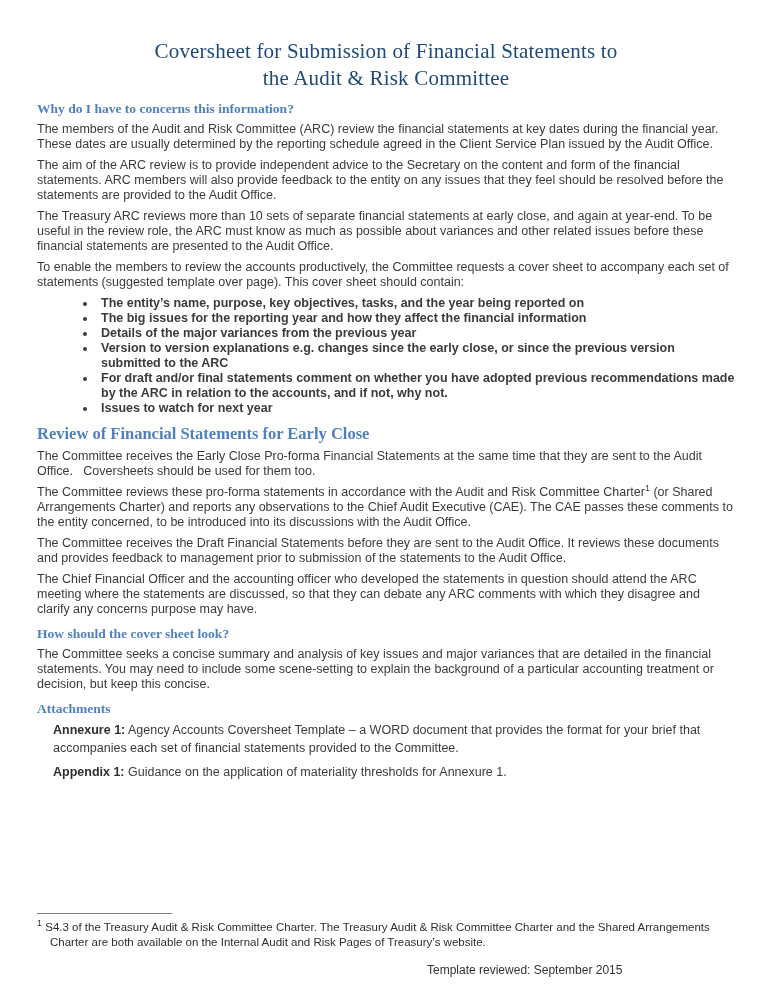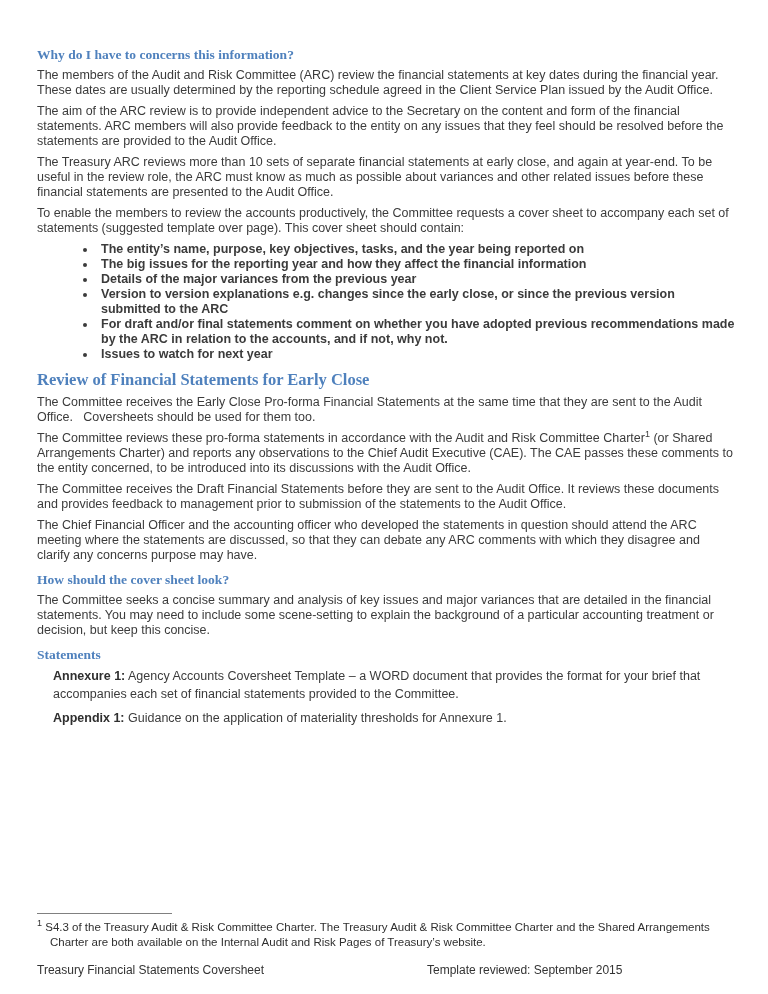--- a/index.html
+++ b/index.html
@@ -97,20 +97,24 @@
     font-size: 12px;
     color: #333333;
   }
 </style>
 </head>
 <body>
 
 <div class="page">
   <div class="content">
 
+    <div class="doc-title">
+      <div>Coversheet for Submission of Financial Statements to</div>
+      <div>the Audit &amp; Risk Committee</div>
+    </div>
 
     <div class="h-small">Why do I have to concerns this information?</div>
     <p class="body">The members of the Audit and Risk Committee (ARC) review the financial statements at key dates during the financial year. These dates are usually determined by the reporting schedule agreed in the Client Service Plan issued by the Audit Office.</p>
     <p class="body">The aim of the ARC review is to provide independent advice to the Secretary on the content and form of the financial statements. ARC members will also provide feedback to the entity on any issues that they feel should be resolved before the statements are provided to the Audit Office.</p>
     <p class="body">The Treasury ARC reviews more than 10 sets of separate financial statements at early close, and again at year-end. To be useful in the review role, the ARC must know as much as possible about variances and other related issues before these financial statements are presented to the Audit Office.</p>
     <p class="body">To enable the members to review the accounts productively, the Committee requests a cover sheet to accompany each set of statements (suggested template over page). This cover sheet should contain:</p>
 
     <ul class="bullets">
       <li>The entity’s name, purpose, key objectives, tasks, and the year being reported on</li>
       <li>The big issues for the reporting year and how they affect the financial information</li>
@@ -123,24 +127,23 @@
     <div class="h-large">Review of Financial Statements for Early Close</div>
     <p class="body keep-spaces">The Committee receives the Early Close Pro-forma Financial Statements at the same time that they are sent to the Audit Office.   Coversheets should be used for them too.</p>
     <p class="body"><span>The Committee reviews these pro-forma statements in accordance with the Audit and Risk Committee Charter</span><sup class="fn-ref">1</sup><span> (or Shared Arrangements Charter) and reports any observations to the Chief Audit Executive (CAE). The CAE passes these comments to the entity concerned, to be introduced into its discussions with the Audit Office.</span></p>
 
     <p class="body">The Committee receives the Draft Financial Statements before they are sent to the Audit Office. It reviews these documents and provides feedback to management prior to submission of the statements to the Audit Office.</p>
     <p class="body">The Chief Financial Officer and the accounting officer who developed the statements in question should attend the ARC meeting where the statements are discussed, so that they can debate any ARC comments with which they disagree and clarify any concerns purpose may have.</p>
 
     <div class="h-small">How should the cover sheet look?</div>
     <p class="body">The Committee seeks a concise summary and analysis of key issues and major variances that are detailed in the financial statements. You may need to include some scene-setting to explain the background of a particular accounting treatment or decision, but keep this concise.</p>
 
-    <div class="h-small">Statements</div>
+    <div class="h-small">Attachments</div>
     <p class="attach-para"><b>Annexure 1:</b><span> Agency Accounts Coversheet Template – a WORD document that provides the format for your brief that accompanies each set of financial statements provided to the Committee.</span></p>
     <p class="attach-para"><b>Appendix 1:</b><span> Guidance on the application of materiality thresholds for Annexure 1.</span></p>
 
   </div>
 
   <div class="footnote-sep"></div>
   <div class="footnote"><sup class="fn-ref">1</sup><span> S4.3 of the Treasury Audit &amp; Risk Committee Charter. The Treasury Audit &amp; Risk Committee Charter and the Shared Arrangements Charter are both available on the Internal Audit and Risk Pages of Treasury’s website.</span></div>
 
-  <div class="footer-left">Treasury Financial Statements Coversheet</div>
   <div class="footer-right">Template reviewed: September 2015</div>
 </div>
 
 </body></html>

